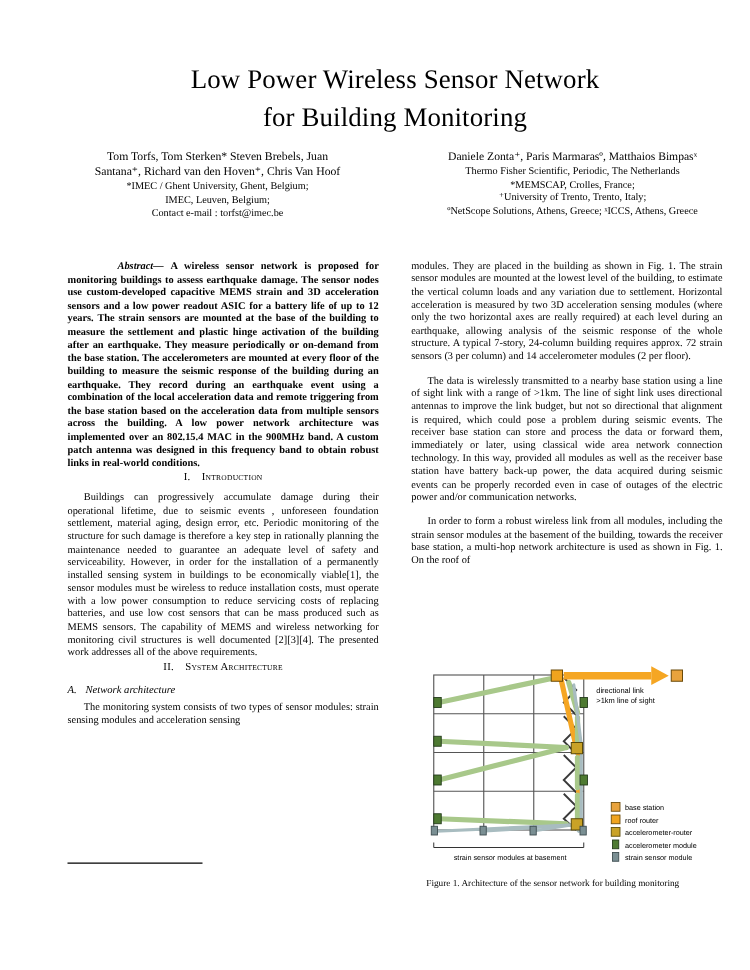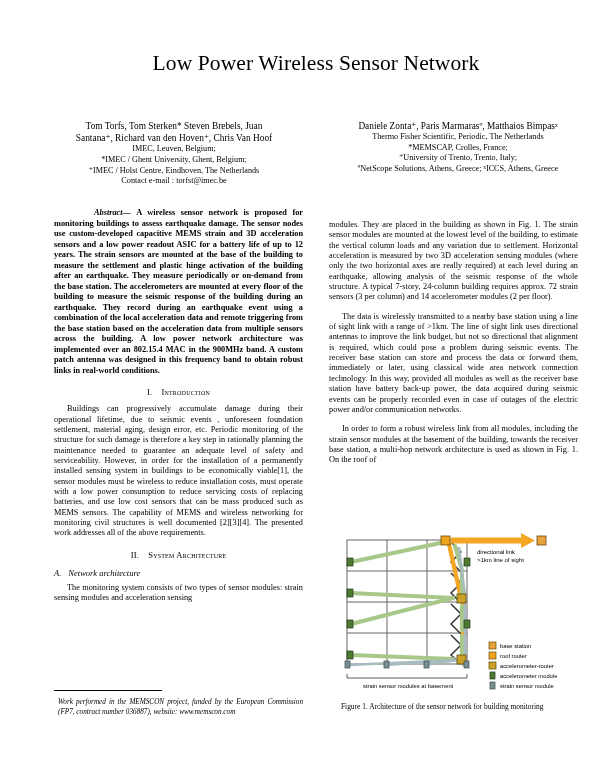--- a/index.html
+++ b/index.html
@@ -80,27 +80,27 @@
   }
   .abstract .ab-head {
     font-style: italic;
     font-weight: bold;
     margin-left: 40px;
   }
   p.body-par {
     margin: 0;
     text-indent: 13px;
   }
-  p.body-par.cont { text-indent: 0; margin-top: 12px; }
+  p.body-par.cont { text-indent: 0; }
   .gap { height: 9px; }
 
   .sec-head {
     text-align: center;
     font-size: 8.6px;
-    margin: 11px 0 7px 0;
+    margin: 0 0 7px 0;
     font-variant: small-caps;
     letter-spacing: 0.2px;
   }
   .sec-head .num {
     font-variant: normal;
     margin-right: 9px;
   }
   .subsec-head {
     font-style: italic;
     font-size: 8.5px;
@@ -147,30 +147,30 @@
     margin-left: 12px;
   }
 </style>
 </head>
 <body>
 
 <div class="page">
 
   <div class="title-block">
     <div class="title-line">Low Power Wireless Sensor Network</div>
+    <div class="title-line">for Building Monitoring</div>
   </div>
 
   <div class="authors-row">
 
     <div class="author-col left">
       <div class="author-names">Tom Torfs, Tom Sterken* Steven Brebels, Juan</div>
       <div class="author-names">Santana⁺, Richard van den Hoven⁺, Chris Van Hoof</div>
+      <div class="author-affil">*IMEC / Ghent University, Ghent, Belgium;</div>
       <div class="author-affil">IMEC, Leuven, Belgium;</div>
-      <div class="author-affil">*IMEC / Ghent University, Ghent, Belgium;</div>
-      <div class="author-affil">⁺IMEC / Holst Centre, Eindhoven, The Netherlands</div>
       <div class="author-affil">Contact e-mail : torfst@imec.be</div>
     </div>
 
     <div class="author-col right">
       <div class="author-names">Daniele Zonta⁺, Paris Marmarasº, Matthaios Bimpasˣ</div>
       <div class="author-affil">Thermo Fisher Scientific, Periodic, The Netherlands</div>
       <div class="author-affil">*MEMSCAP, Crolles, France;</div>
       <div class="author-affil">⁺University of Trento, Trento, Italy;</div>
       <div class="author-affil">ºNetScope Solutions, Athens, Greece;  ˣICCS, Athens, Greece</div>
     </div>
@@ -199,21 +199,20 @@
 
   <div class="col col-right">
     <p class="body-par cont">modules. They are placed in the building as shown in Fig. 1. The strain sensor modules are mounted at the lowest level of the building, to estimate the vertical column loads and any variation due to settlement. Horizontal acceleration is measured by two 3D acceleration sensing modules (where only the two horizontal axes are really required) at each level during an earthquake, allowing analysis of the seismic response of the whole structure. A typical 7-story, 24-column building requires approx. 72 strain sensors (3 per column) and 14 accelerometer modules (2 per floor).</p>
     <div class="gap"></div>
     <p class="body-par">The data is wirelessly transmitted to a nearby base station using a line of sight link with a range of &gt;1km. The line of sight link uses directional antennas to improve the link budget, but not so directional that alignment is required, which could pose a problem during seismic events. The receiver base station can store and process the data or forward them, immediately or later, using classical wide area network connection technology. In this way, provided all modules as well as the receiver base station have battery back-up power, the data acquired during seismic events can be properly recorded even in case of outages of the electric power and/or communication networks.</p>
     <div class="gap"></div>
     <p class="body-par">In order to form a robust wireless link from all modules, including the strain sensor modules at the basement of the building, towards the receiver base station, a multi-hop network architecture is used as shown in Fig. 1. On the roof of</p>
   </div>
 
   <div class="footnote-rule"></div>
-  <div class="footnote">Work performed in the MEMSCON project, funded by the European Commission (FP7, contract number 036887), website: www.memscon.com</div>
 
   <div class="figure-wrap">
     <svg class="fig-canvas" width="252" height="190" viewBox="0 0 252 190">
 
       <g stroke="#555555" stroke-width="0.9" fill="none">
         <rect x="18" y="22" width="120" height="124"></rect>
         <line x1="18" y1="53" x2="138" y2="53"></line>
         <line x1="18" y1="84" x2="138" y2="84"></line>
         <line x1="18" y1="115" x2="138" y2="115"></line>
         <line x1="58" y1="22" x2="58" y2="146"></line>

